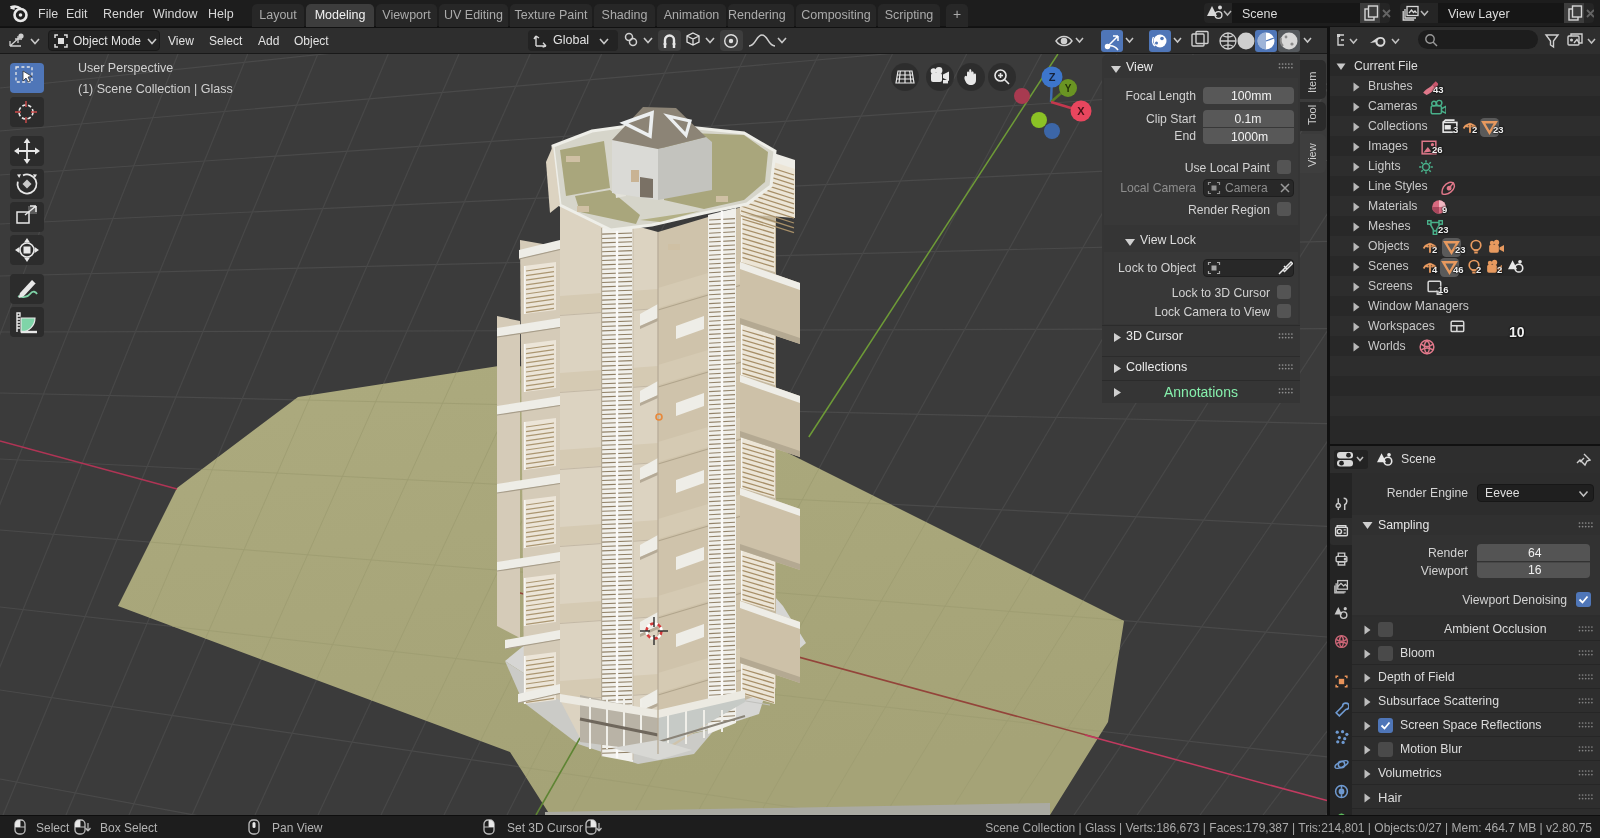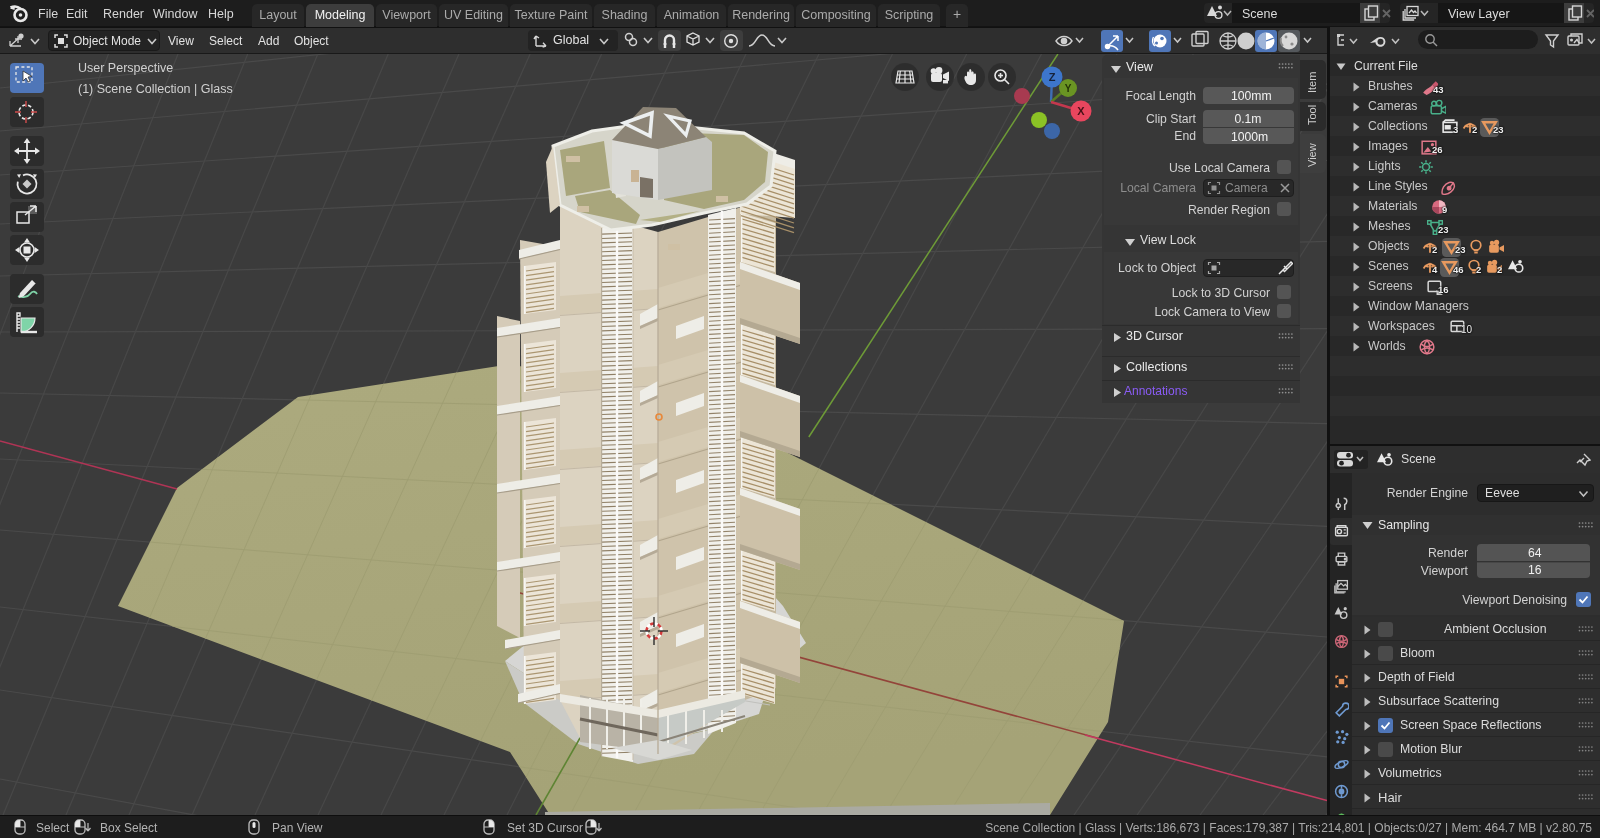--- a/index.html
+++ b/index.html
@@ -25,21 +25,21 @@
 <div class="tx" style="left:376px;top:8px;width:61px;text-align:center;font-size:12.5px;color:#ababab">Viewport</div>
 <div class="abs" style="left:439px;top:4px;width:69px;height:23px;background:#272727;border-radius:5px 5px 0 0"></div>
 <div class="tx" style="left:439px;top:8px;width:69px;text-align:center;font-size:12.5px;color:#ababab">UV Editing</div>
 <div class="abs" style="left:510px;top:4px;width:82px;height:23px;background:#272727;border-radius:5px 5px 0 0"></div>
 <div class="tx" style="left:510px;top:8px;width:82px;text-align:center;font-size:12.5px;color:#ababab">Texture Paint</div>
 <div class="abs" style="left:594px;top:4px;width:61px;height:23px;background:#272727;border-radius:5px 5px 0 0"></div>
 <div class="tx" style="left:594px;top:8px;width:61px;text-align:center;font-size:12.5px;color:#ababab">Shading</div>
 <div class="abs" style="left:657px;top:4px;width:69px;height:23px;background:#272727;border-radius:5px 5px 0 0"></div>
 <div class="tx" style="left:657px;top:8px;width:69px;text-align:center;font-size:12.5px;color:#ababab">Animation</div>
 <div class="abs" style="left:728px;top:4px;width:66px;height:23px;background:#272727;border-radius:5px 5px 0 0"></div>
-<div class="tx" style="left:728px;top:8px;width:66px;text-align:center;font-size:12.5px;color:#ababab">Rendering</div>
+<div class="tx" style="left:728px;top:8px;width:66px;text-align:left;font-size:12.5px;color:#ababab">Rendering</div>
 <div class="abs" style="left:796px;top:4px;width:80px;height:23px;background:#272727;border-radius:5px 5px 0 0"></div>
 <div class="tx" style="left:796px;top:8px;width:80px;text-align:center;font-size:12.5px;color:#ababab">Compositing</div>
 <div class="abs" style="left:878px;top:4px;width:62px;height:23px;background:#272727;border-radius:5px 5px 0 0"></div>
 <div class="tx" style="left:878px;top:8px;width:62px;text-align:center;font-size:12.5px;color:#ababab">Scripting</div>
 <div class="abs" style="left:946px;top:4px;width:22px;height:23px;background:#272727;border-radius:5px 5px 0 0"></div>
 <div class="tx" style="left:953px;top:6px;font-size:14px;color:#ababab;">+</div>
 <svg class="abs" style="left:1204px;top:3px" width="390" height="21" viewBox="0 0 390 21">
     <rect x="0.0" y="0.0" width="186.0" height="20.0" fill="#252525" rx="4"></rect>
     <rect x="28.0" y="0.0" width="128.0" height="20.0" fill="#161616"></rect>
     <g fill="#d8d8d8">
@@ -919,21 +919,21 @@
 <div class="abs" style="left:1104px;top:78px;width:194px;height:147px;background:#383838"></div>
 <div class="tx" style="right:404px;left:auto;top:89px;font-size:12.2px;color:#d2d2d2;">Focal Length</div>
 <div class="abs" style="left:1203px;top:87px;width:91px;height:17px;background:#585858;border-radius:4px 4px 4px 4px"></div>
 <div class="tx" style="left:1231.0px;top:89px;font-size:12.2px;color:#f2f2f2;">100mm</div>
 <div class="tx" style="right:404px;left:auto;top:112px;font-size:12.2px;color:#d2d2d2;">Clip Start</div>
 <div class="abs" style="left:1203px;top:110px;width:91px;height:16.5px;background:#585858;border-radius:4px 4px 0px 0px"></div>
 <div class="tx" style="left:1234.4px;top:112px;font-size:12.2px;color:#f2f2f2;">0.1m</div>
 <div class="tx" style="right:404px;left:auto;top:129px;font-size:12.2px;color:#d2d2d2;">End</div>
 <div class="abs" style="left:1203px;top:127.5px;width:91px;height:16.5px;background:#585858;border-radius:0px 0px 4px 4px"></div>
 <div class="tx" style="left:1231.0px;top:129.5px;font-size:12.2px;color:#f2f2f2;">1000m</div>
-<div class="tx" style="right:330px;left:auto;top:161px;font-size:12.2px;color:#d2d2d2;">Use Local Camera</div>
+<div class="tx" style="right:330px;left:auto;top:161px;font-size:12.2px;color:#d2d2d2;">Use Local Paint</div>
 <div class="abs" style="left:1277px;top:160px;width:14px;height:14px;background:#545454;border-radius:3px"></div>
 <div class="tx" style="right:404px;left:auto;top:181px;font-size:12.2px;color:#8e8e8e;">Local Camera</div>
 <div class="abs" style="left:1203px;top:179px;width:91px;height:18px;background:#282828;border-radius:4px;border:1px solid #1e1e1e"></div>
 <svg class="abs" style="left:1207px;top:181px" width="14" height="14" viewBox="0 0 14 14">
     <g stroke="#909090" stroke-width="1.2" fill="none">
       <path d="M1.5,4 V1.5 H4 M10,1.5 h2.5 V4 M12.5,10 v2.5 H10 M4,12.5 H1.5 V10"></path>
     </g>
     <rect x="4.5" y="4.5" width="5" height="5" fill="#909090"></rect>
   </svg>
 <div class="tx" style="left:1225px;top:181px;font-size:12px;color:#8e8e8e;">Camera</div>
@@ -997,21 +997,21 @@
       <circle cx="10.8" cy="2.0" r="0.85"></circle>
       <circle cx="10.8" cy="5.6" r="0.85"></circle>
       <circle cx="13.9" cy="2.0" r="0.85"></circle>
       <circle cx="13.9" cy="5.6" r="0.85"></circle>
     </g>
   </svg>
 <div class="abs" style="left:1102px;top:380px;width:198px;height:23px;background:#353535;border-top:1px solid #2b2b2b"></div>
 <svg class="abs" style="left:1112px;top:387px" width="10" height="10">
     <path d="M2,1 l7,4.5 -7,4.5 Z" fill="#cfcfcf"></path>
   </svg>
-<div class="tx" style="left:1124px;top:384px;font-size:12px;color:#8b5cf6;">Annotations</div>
+<div class="tx" style="left:1164px;top:384px;font-size:14px;color:#86efac;">Annotations</div>
 <svg class="abs" style="left:1278px;top:387px" width="16" height="9">
     <g fill="#909090">
       <circle cx="1.5" cy="2.0" r="0.85"></circle>
       <circle cx="1.5" cy="5.6" r="0.85"></circle>
       <circle cx="4.6" cy="2.0" r="0.85"></circle>
       <circle cx="4.6" cy="5.6" r="0.85"></circle>
       <circle cx="7.7" cy="2.0" r="0.85"></circle>
       <circle cx="7.7" cy="5.6" r="0.85"></circle>
       <circle cx="10.8" cy="2.0" r="0.85"></circle>
       <circle cx="10.8" cy="5.6" r="0.85"></circle>
@@ -1256,21 +1256,21 @@
 <svg class="abs" style="left:1352px;top:321.5px" width="9" height="10">
     <path d="M1.5,0.5 l6,4.5 -6,4.5 Z" fill="#b8b8b8"></path>
   </svg>
 <div class="tx" style="left:1368px;top:319px;font-size:12.2px;color:#c8c8c8;">Workspaces</div>
 <svg class="abs" style="left:1450px;top:319px" width="16" height="16" viewBox="0 0 14 14">
     <g fill="none" stroke="#d8d8d8" stroke-width="1.3">
       <rect x="1" y="2" width="11" height="9" rx="1"></rect>
       <path d="M1,6 h11 M6,6 v5"></path>
     </g>
   </svg>
-<div class="tx" style="left:1461px;top:324px;font-size:10px;color:#f0f0f0;text-shadow:0 0 2px #000,0 0 2px #000;font-weight:normal">10</div>
+<div class="tx" style="left:1509px;top:324px;font-size:14px;color:#f0f0f0;text-shadow:0 0 2px #000,0 0 2px #000;font-weight:bold">10</div>
 <svg class="abs" style="left:1352px;top:341.5px" width="9" height="10">
     <path d="M1.5,0.5 l6,4.5 -6,4.5 Z" fill="#b8b8b8"></path>
   </svg>
 <div class="tx" style="left:1368px;top:339px;font-size:12.2px;color:#c8c8c8;">Worlds</div>
 <svg class="abs" style="left:1419px;top:339px" width="16" height="16" viewBox="0 0 14 14">
     <g fill="none" stroke="#e0788a" stroke-width="1.3">
       <circle cx="7" cy="7" r="6"></circle>
       <path d="M2,4.5 C5,7 9,7 12.5,4.5 M2,9.5 C5,7.5 9,7.5 12.5,9.5 M7,1 C4,4 4,10 7,13 M7,1 C10,4 10,10 7,13"></path>
     </g>
   </svg>

